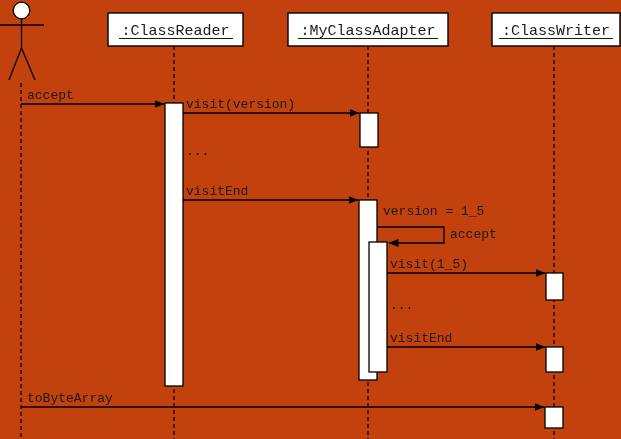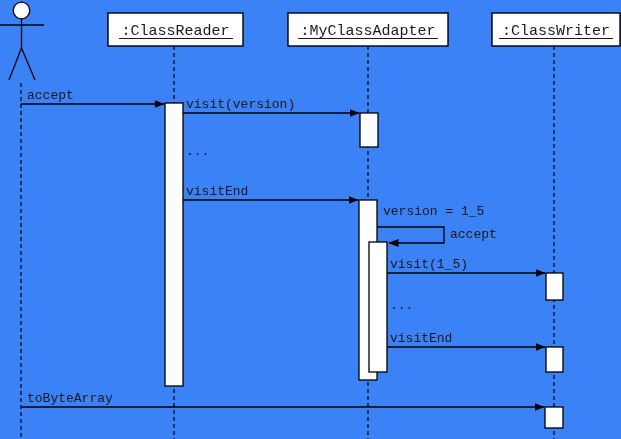--- a/index.html
+++ b/index.html
@@ -1,16 +1,16 @@
 <!DOCTYPE html>
 <html><head>
 <meta charset="utf-8">
 <style>
   html, body { margin: 0; padding: 0; background: #ffffff; }
-  .stage { position: relative; width: 621px; height: 439px; background: #3b82f6; overflow: hidden; }
+  .stage { position: relative; width: 621px; height: 439px; background: #c2410c; overflow: hidden; }
   svg { display: block; }
   .lifeline { stroke: #000000; stroke-width: 1.2; stroke-dasharray: 4 3; fill: none; }
   .headbox  { fill: #ffffff; stroke: #000000; stroke-width: 1.4; }
   .bar      { fill: #ffffff; stroke: #000000; stroke-width: 1.3; }
   .msg      { stroke: #000000; stroke-width: 1.3; fill: none; }
   .actorln  { stroke: #000000; stroke-width: 1.3; fill: none; }
   .actorhead{ stroke: #000000; stroke-width: 1.3; fill: #ffffff; }
   .headlabel{ font-family: "Liberation Mono", "DejaVu Sans Mono", monospace; font-size: 15px; fill: #1a1a1a; }
   .msglabel { font-family: "Liberation Mono", "DejaVu Sans Mono", monospace; font-size: 13px; fill: #1a1a1a; }
   .ul       { stroke: #1a1a1a; stroke-width: 1.2; }

